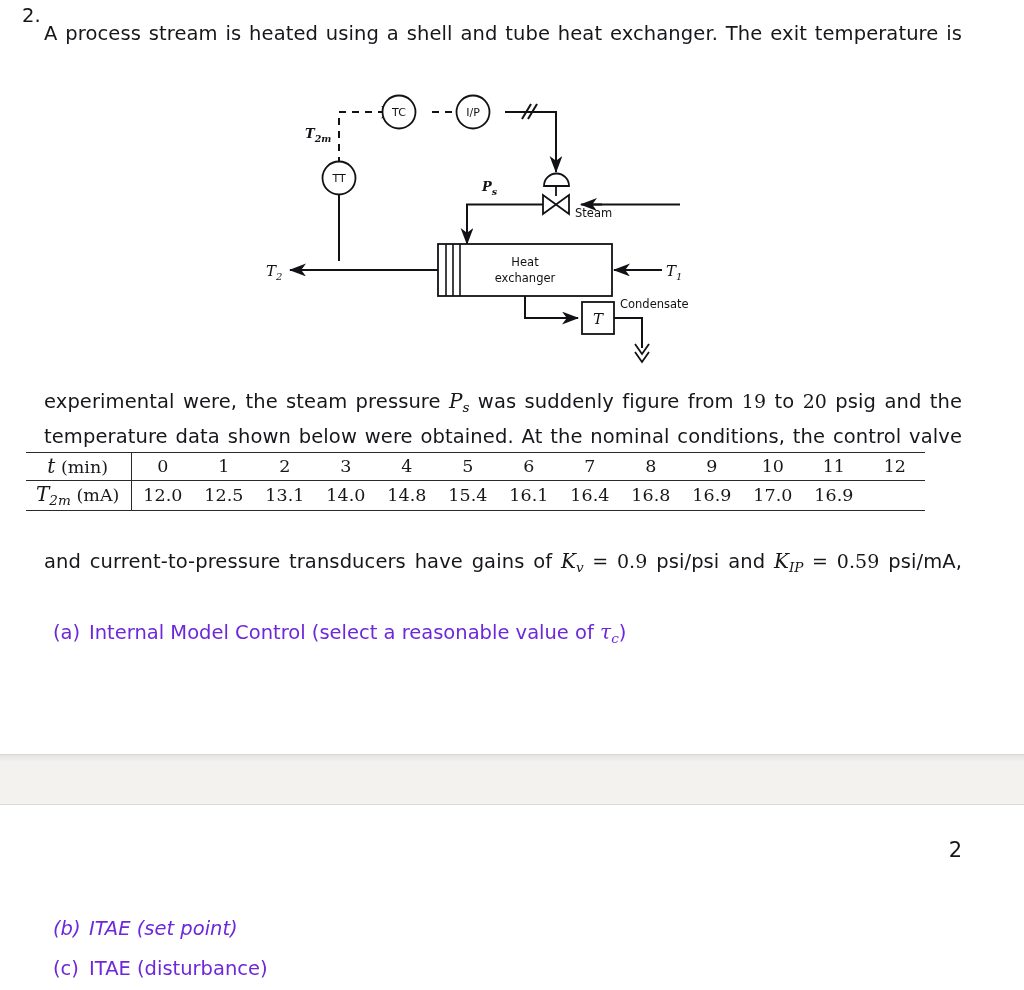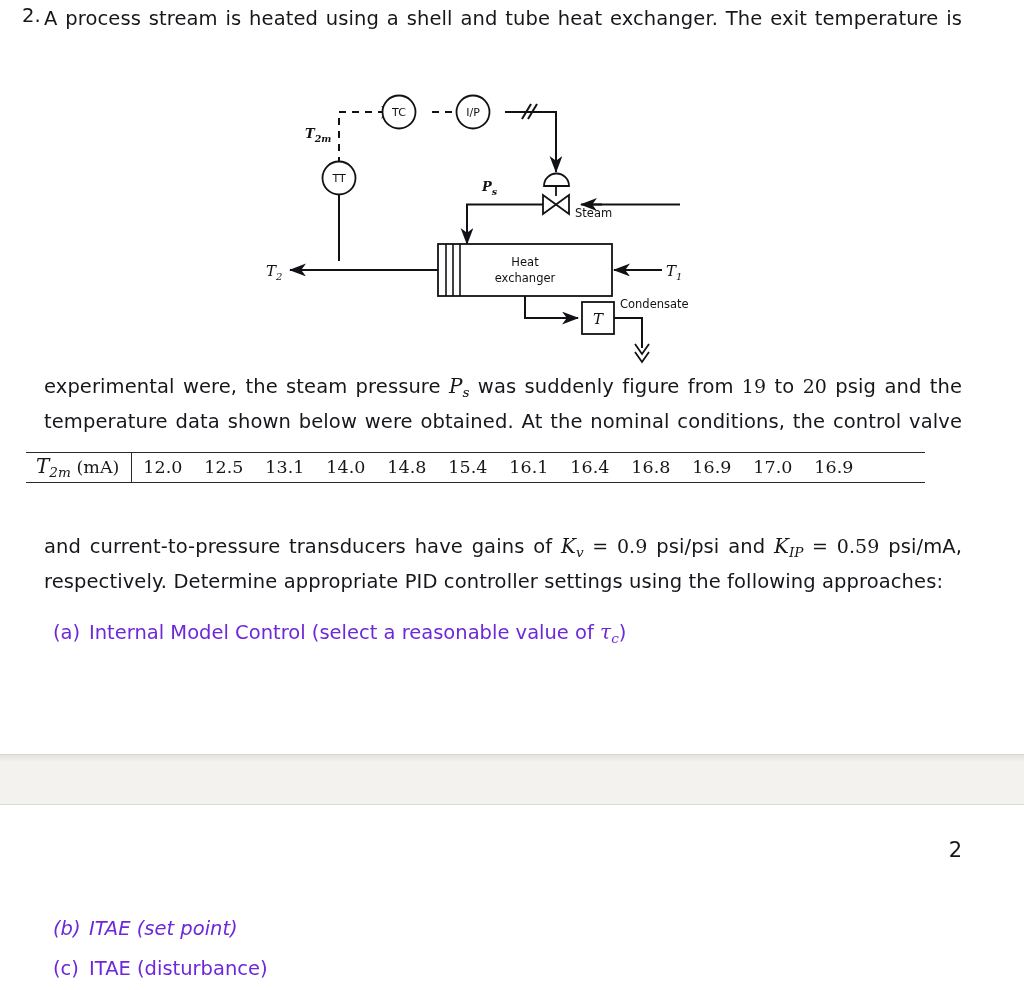--- a/index.html
+++ b/index.html
@@ -20,20 +20,21 @@
   
   .para {
     position: absolute;
     font-family: "DejaVu Sans", "Liberation Sans", sans-serif;
     font-size: 19.5px;
     line-height: 29px;
     color: #15171b;
     text-align: justify;
     text-justify: inter-word;
     letter-spacing: 0.1px;
+    margin-top: 15px;
   }
   .para .ln { display: block; }
   .ln.stretch {
     text-align: justify;
     text-align-last: justify;
   }
 
   .num-marker {
     position: absolute;
     font-family: "DejaVu Sans", "Liberation Sans", sans-serif;
@@ -248,20 +249,38 @@
 </div>
 
 <div class="para" style="left:44px; top:372px; width:918px;">
   <span class="ln stretch"><span>experimental were, the steam pressure </span><span class="mi"><span>P</span><sub>s</sub></span><span> was suddenly figure from </span><span class="mn">19</span><span> to </span><span class="mn">20</span><span> psig and the</span></span>
   <span class="ln stretch">temperature data shown below were obtained.  At the nominal conditions, the control valve</span>
 </div>
 
 <div id="data-table">
   <table class="dt">
     <tbody>
+      <tr class="top">
+        <td class="rowhead">
+          <span class="mi">t</span><span> (min)</span>
+        </td>
+        <td class="cell">0</td>
+        <td class="cell">1</td>
+        <td class="cell">2</td>
+        <td class="cell">3</td>
+        <td class="cell">4</td>
+        <td class="cell">5</td>
+        <td class="cell">6</td>
+        <td class="cell">7</td>
+        <td class="cell">8</td>
+        <td class="cell">9</td>
+        <td class="cell">10</td>
+        <td class="cell">11</td>
+        <td class="cell">12</td>
+      </tr>
       <tr class="mid">
         <td class="rowhead">
           <span class="mi"><span>T</span><sub>2m</sub></span><span> (mA)</span>
         </td>
         <td class="cell">12.0</td>
         <td class="cell">12.5</td>
         <td class="cell">13.1</td>
         <td class="cell">14.0</td>
         <td class="cell">14.8</td>
         <td class="cell">15.4</td>
@@ -288,21 +307,20 @@
           <td></td>
         <td></td>
           <td></td>
       </tr>
     </tbody>
   </table>
 </div>
 
 <div class="para" style="left:44px; top:532px; width:918px;">
   <span class="ln stretch"><span>and current-to-pressure transducers have gains of </span><span class="mi"><span>K</span><sub>v</sub></span><span class="mn"> = </span><span class="mn">0.9</span><span> psi/psi and </span><span class="mi"><span>K</span><sub>IP</sub></span><span class="mn"> = </span><span class="mn">0.59</span><span> psi/mA,</span></span>
-  <span class="ln">respectively.  Determine appropriate PID controller settings using the following approaches:</span>
 </div>
 
 <div class="listitem" style="left:53px; top:620px;">
   <span class="lbl">(a)</span><span>Internal Model Control (select a reasonable value of </span><span class="mi"><span>τ</span><sub>c</sub></span><span>)</span>
 </div>
 
 <div id="page-band">
   <div class="sheen"></div>
 </div>
 

